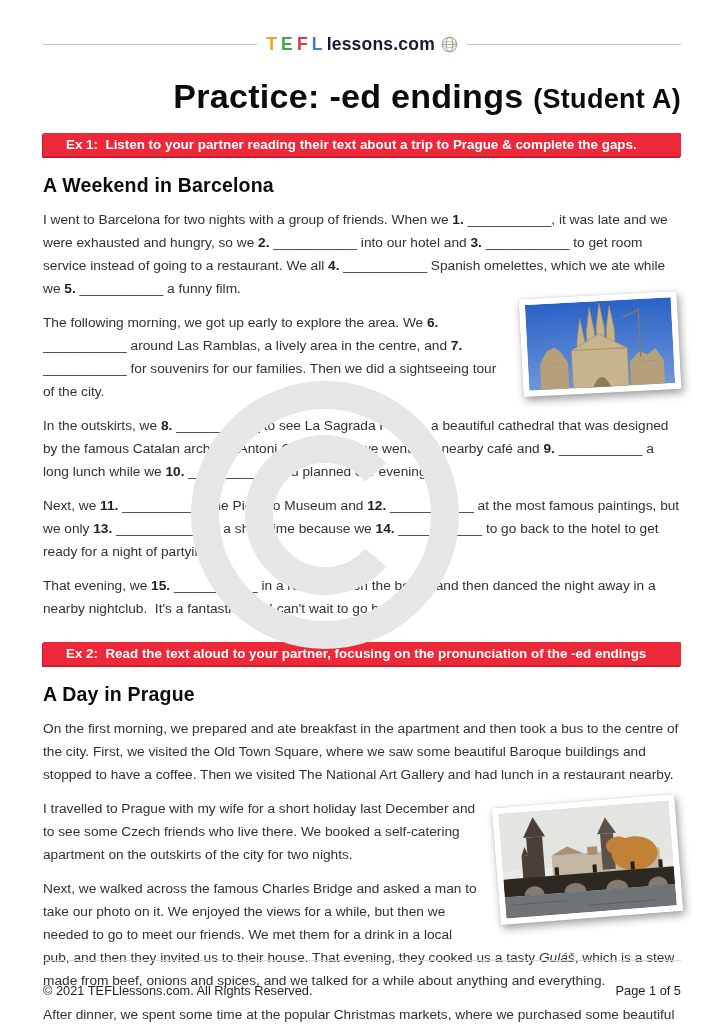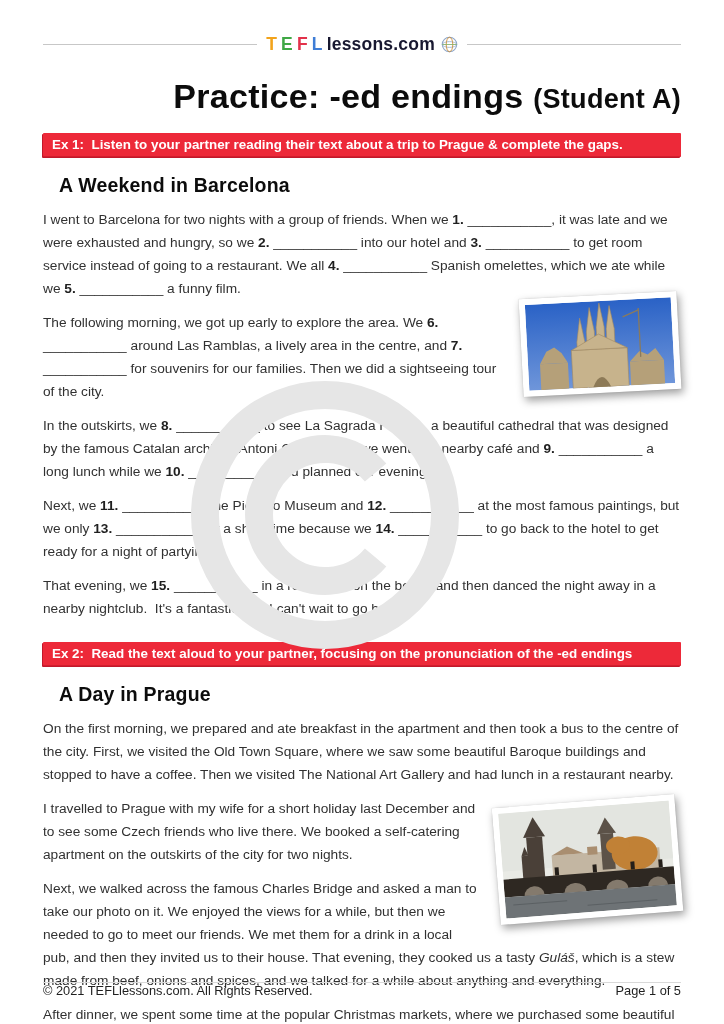--- a/index.html
+++ b/index.html
@@ -20,46 +20,46 @@
   .logo .lt{font-weight:800;}
   .logo .rest{color:#181830;}
   .globe{display:inline-block;margin-left:2px;line-height:0;}
   
   h1{margin:22px 0 0;text-align:right;font-size:34px;font-weight:800;color:#0c0c0c;letter-spacing:.3px;}
   h1 .suffix{font-size:27px;font-weight:700;}
   
   .banner{
     background:#ED2939;color:#fff;
     font-size:13.4px;font-weight:700;
-    padding:4px 9px 5px;
+    padding:4px 23px 5px;
     margin-top:17px;
     border-radius:1px;
     box-shadow:-1px 1px 0 #c2182b, inset 0 -1px 0 rgba(130,0,14,.25);
     position:relative;
   }
   .banner.second{margin-top:22px;}
   
-  h2{margin:17px 16px 0;font-size:19.5px;font-weight:800;color:#0c0c0c;letter-spacing:.2px;}
+  h2{margin:17px 0 0;font-size:19.5px;font-weight:800;color:#0c0c0c;letter-spacing:.2px;}
   
   p.body{margin:11px 0 0;font-size:13.7px;line-height:23px;color:#313131;}
   p.body b{color:#1f1f1f;}
   
   .photo{
     float:right;background:#fff;padding:6px;line-height:0;
     box-shadow:2px 4px 9px rgba(0,0,0,.38), 0 0 1px rgba(0,0,0,.25);
   }
   .photo.barcelona{transform:rotate(-3deg);margin:-16px 2px 4px 16px;}
   .photo.prague{transform:rotate(-4.5deg);margin:4px 2px 8px 18px;}
   
   .watermark{position:absolute;left:190px;top:380px;z-index:30;pointer-events:none;}
   
   .footer{
     position:absolute;left:43px;right:43px;bottom:26px;
     display:flex;justify-content:space-between;align-items:flex-end;
-    border-top:1px solid #d9d9d9;
+    border-top:1px solid #d9d9d9;padding-top:22px;
     font-size:12.8px;color:#1f1f1f;
   }
 </style>
 </head>
 <body>
 
 <div class="page">
 
   <div class="masthead">
     <div class="rule"></div>

